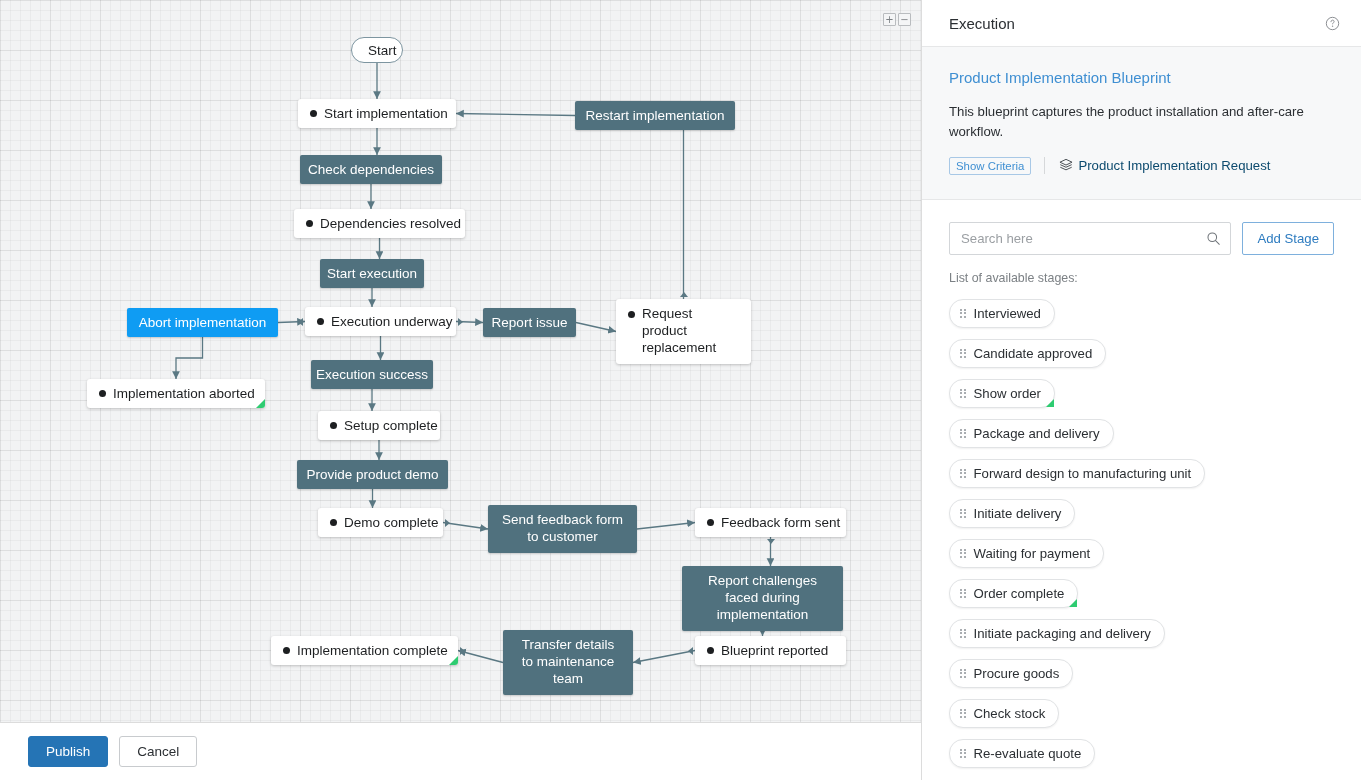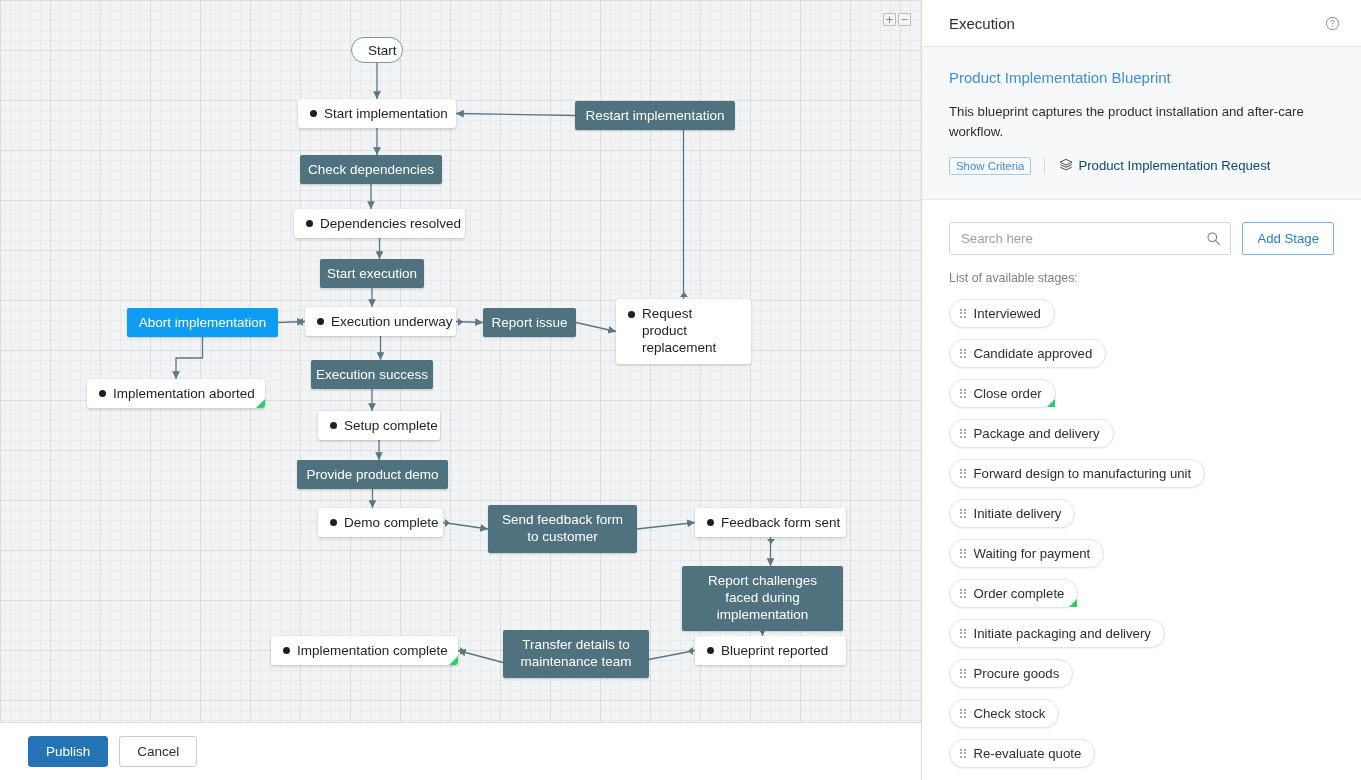--- a/index.html
+++ b/index.html
@@ -318,21 +318,21 @@
             <span class="dot"></span>
             <span>Feedback form sent</span>
           </div>
           <div class="node transition wrap" style="left: 682px; top: 566px; width: 161px; min-height: 45px;">
             <span>Report challenges faced during implementation</span>
           </div>
           <div class="node state" style="left: 695px; top: 636px; width: 151px; min-height: 29px;">
             <span class="dot"></span>
             <span>Blueprint reported</span>
           </div>
-          <div class="node transition wrap" style="left: 503px; top: 630px; width: 146px; min-height: 45px;">
+          <div class="node transition wrap" style="left: 503px; top: 630px; width: 130px; min-height: 45px;">
             <span>Transfer details to maintenance team</span>
           </div>
           <div class="node state" style="left: 271px; top: 636px; width: 187px; min-height: 29px;">
             <span class="dot"></span>
             <span>Implementation complete</span>
             <span class="endmark"></span>
           </div>
           <span class="port left" style="left: 298px; top: 317.5px;"></span>
           <span class="port right" style="left: 458px; top: 317.5px;"></span>
           <span class="port right" style="left: 445px; top: 518.5px;"></span>
@@ -427,21 +427,21 @@
           </div>
           <div class="stage-chip">
             <span class="grip">
               <i></i>
               <i></i>
               <i></i>
               <i></i>
               <i></i>
               <i></i>
             </span>
-            <span>Close order</span>
+            <span>Show order</span>
             <span class="chip-end"></span>
           </div>
           <div class="stage-chip">
             <span class="grip">
               <i></i>
               <i></i>
               <i></i>
               <i></i>
               <i></i>
               <i></i>

